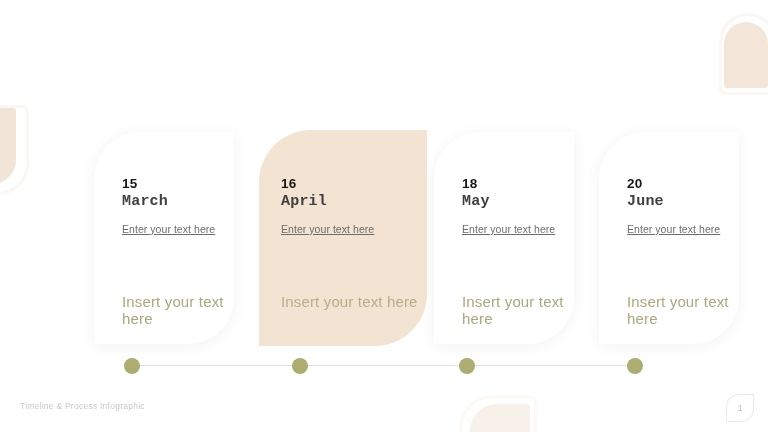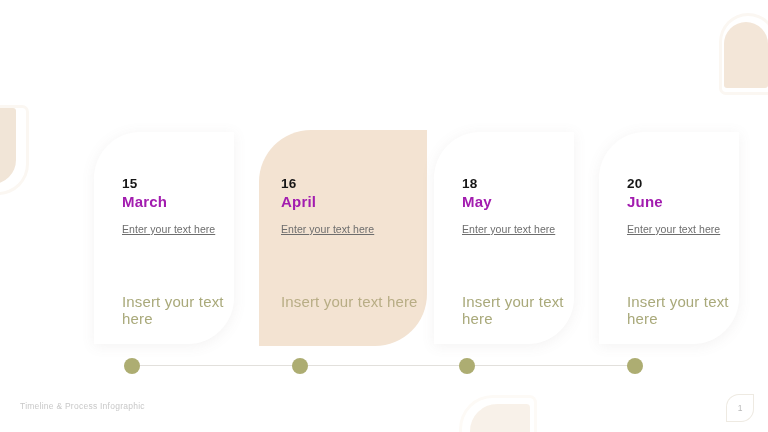--- a/index.html
+++ b/index.html
@@ -98,22 +98,23 @@
   .card.c4{left:565px;width:140px;}
 
   .card .day{
     position:absolute;left:28px;top:44px;
     font-size:13.5px;font-weight:700;color:#171717;
     letter-spacing:.2px;
   }
   .card.c2 .day{left:22px;top:46px;}
   .card .month{
     position:absolute;left:28px;top:61px;
-    font-size:15px;font-weight:700;color:#a21caf;
+    font-size:15px;font-weight:700;color:#404040;
     letter-spacing:.2px;
+    font-family:Liberation Mono, monospace;
   }
   .card.c2 .month{left:22px;top:63px;text-align:center;}
   .card .body{
     position:absolute;left:28px;top:91px;
     font-size:10.5px;color:#6d6d6d;
     letter-spacing:.05px;
     text-decoration:underline;
   }
   .card.c2 .body{left:22px;top:93px;}
   .card .insert{

